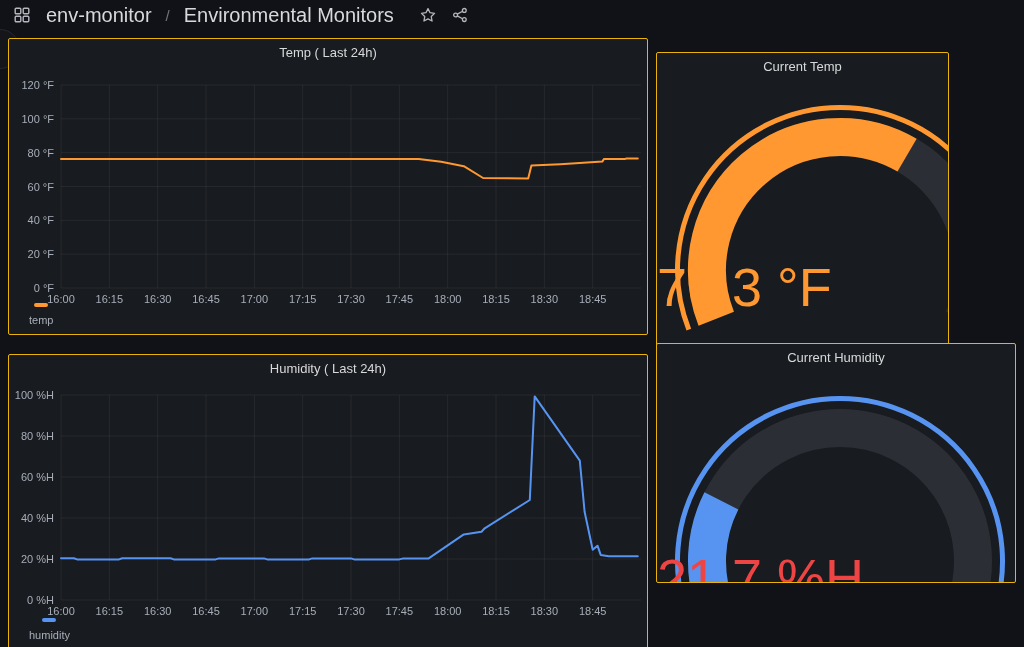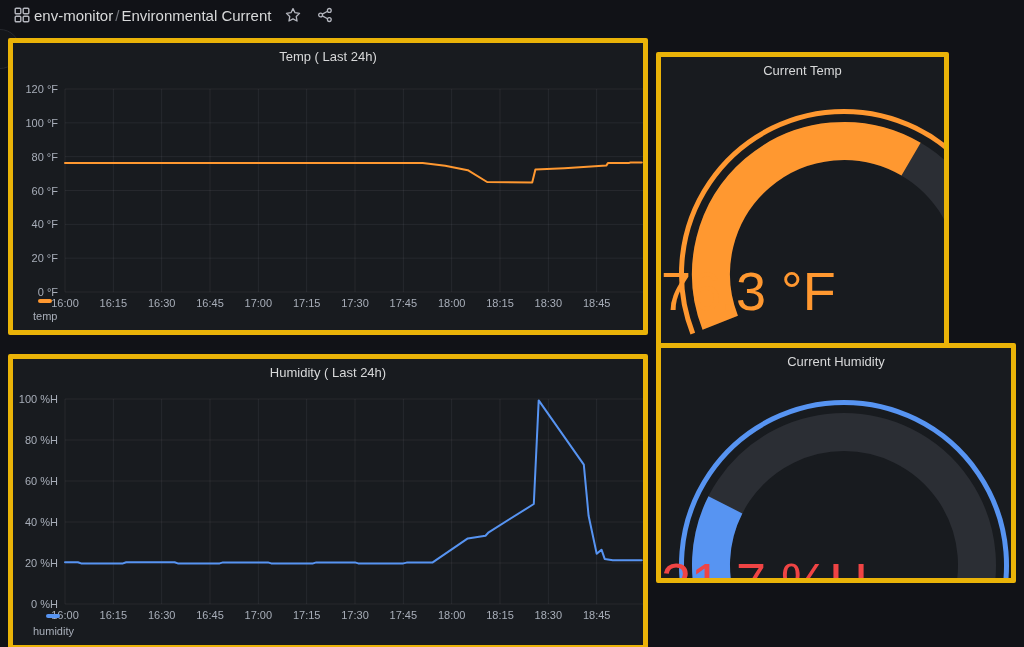--- a/index.html
+++ b/index.html
@@ -4,31 +4,31 @@
 <style>
   html,body{margin:0;padding:0;background:#111217;width:1024px;height:647px;overflow:hidden;
             font-family:"Liberation Sans",sans-serif;-webkit-font-smoothing:antialiased;}
   .page{position:relative;width:1024px;height:647px;background:#111217;}
 
   
   .topnav{position:absolute;left:0;top:0;right:0;height:30px;display:flex;align-items:center;
           padding-left:10px;box-sizing:border-box;}
   .icon-btn{background:transparent;border:none;padding:0;margin:0;width:24px;height:24px;
             display:flex;align-items:center;justify-content:center;color:#b5b7bf;cursor:pointer;}
-  .crumb{color:#d8d9da;font-size:15px;text-decoration:none;margin:0 0;cursor:pointer;}
+  .crumb{color:#d8d9da;font-size:20px;text-decoration:none;margin:0 12px;cursor:pointer;}
   .crumb-sep{color:#73767d;font-size:15px;margin:0 2px;}
   .topnav .star-btn{margin-left:10px;}
   .topnav .share-btn{margin-left:8px;}
 
   
   .dock-handle{position:absolute;left:-20px;top:29px;width:38px;height:38px;border-radius:50%;
                background:#14161a;border:1px solid #26282e;cursor:pointer;}
 
   
-  .panel{position:absolute;background:#181b1f;border:5px solid #eab308;border-radius:2px;
+  .panel{position:absolute;background:#181b1f;border:1px solid #eab308;border-radius:2px;
          box-sizing:border-box;overflow:hidden;}
   .panel-title{height:28px;line-height:28px;text-align:center;font-size:13px;font-weight:500;
                color:#d8d9da;cursor:pointer;position:relative;z-index:2;}
   .chart{position:absolute;left:0;top:0;z-index:1;}
   .gridline{stroke:rgba(204,204,220,0.08);stroke-width:1;}
   .tick-label{font-family:"Liberation Sans",sans-serif;font-size:11px;fill:#a8aeb9;}
   .legend{position:absolute;left:20px;bottom:8px;display:flex;align-items:center;gap:7px;
           cursor:pointer;z-index:2;flex-direction:column;}
   .legend-swatch{width:14px;height:4px;border-radius:2px;display:inline-block;}
   .legend-label{font-size:11px;color:#a8aeb9;}
@@ -54,21 +54,21 @@
           <rect x="1.2" y="1.2" width="5.6" height="5.6" rx="1"></rect>
           <rect x="9.2" y="1.2" width="5.6" height="5.6" rx="1"></rect>
           <rect x="1.2" y="9.2" width="5.6" height="5.6" rx="1"></rect>
           <rect x="9.2" y="9.2" width="5.6" height="5.6" rx="1"></rect>
         </g>
       </svg>
     </button>
     <nav style="display:flex;align-items:center;">
       <a class="crumb">env-monitor</a>
       <span class="crumb-sep">/</span>
-      <a class="crumb">Environmental Current</a>
+      <a class="crumb">Environmental Monitors</a>
     </nav>
     <button class="icon-btn star-btn">
       <svg width="16" height="16" viewBox="0 0 16 16">
         <path d="M8 1.6l2.02 4.1 4.52.66-3.27 3.19.77 4.5L8 11.92l-4.04 2.13.77-4.5L1.46 6.36l4.52-.66z" fill="none" stroke="currentColor" stroke-width="1.3" stroke-linejoin="round"></path>
       </svg>
     </button>
     <button class="icon-btn share-btn">
       <svg width="16" height="16" viewBox="0 0 16 16">
         <g fill="none" stroke="currentColor" stroke-width="1.3">
           <circle cx="12.3" cy="3.4" r="1.9"></circle>

